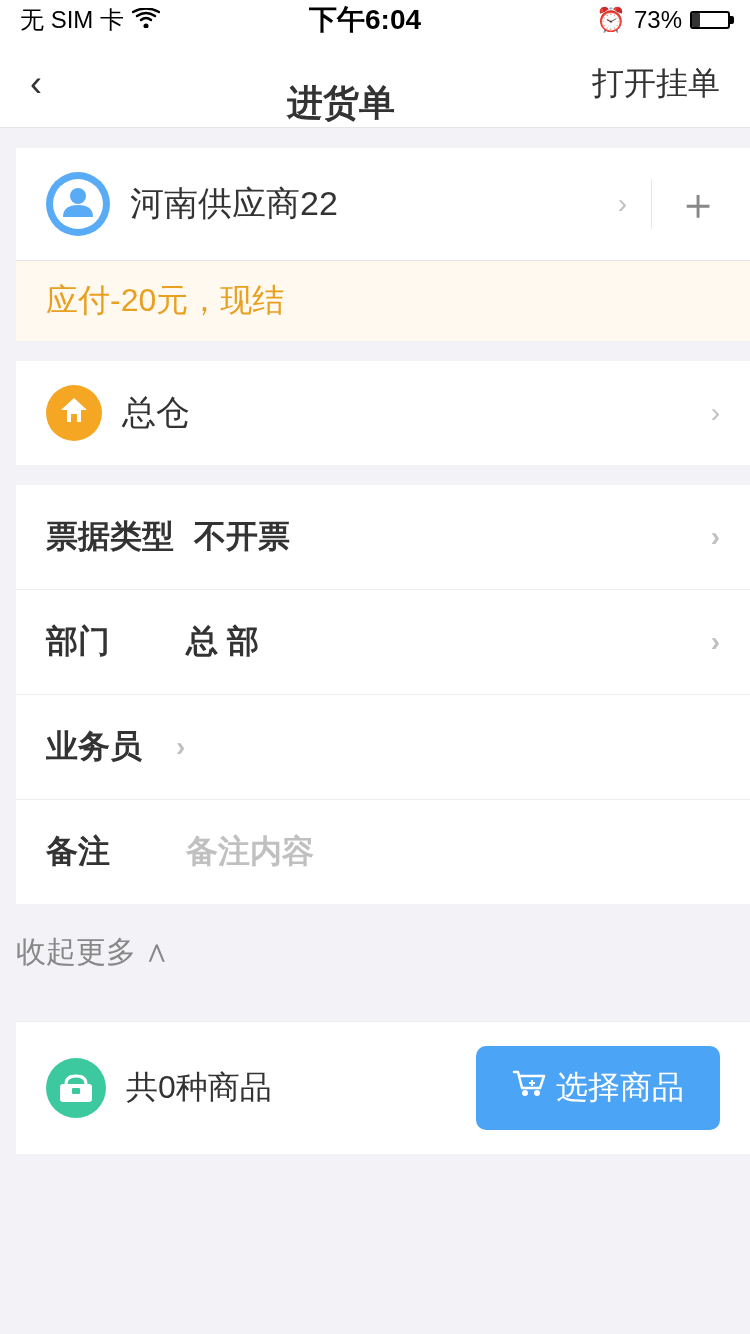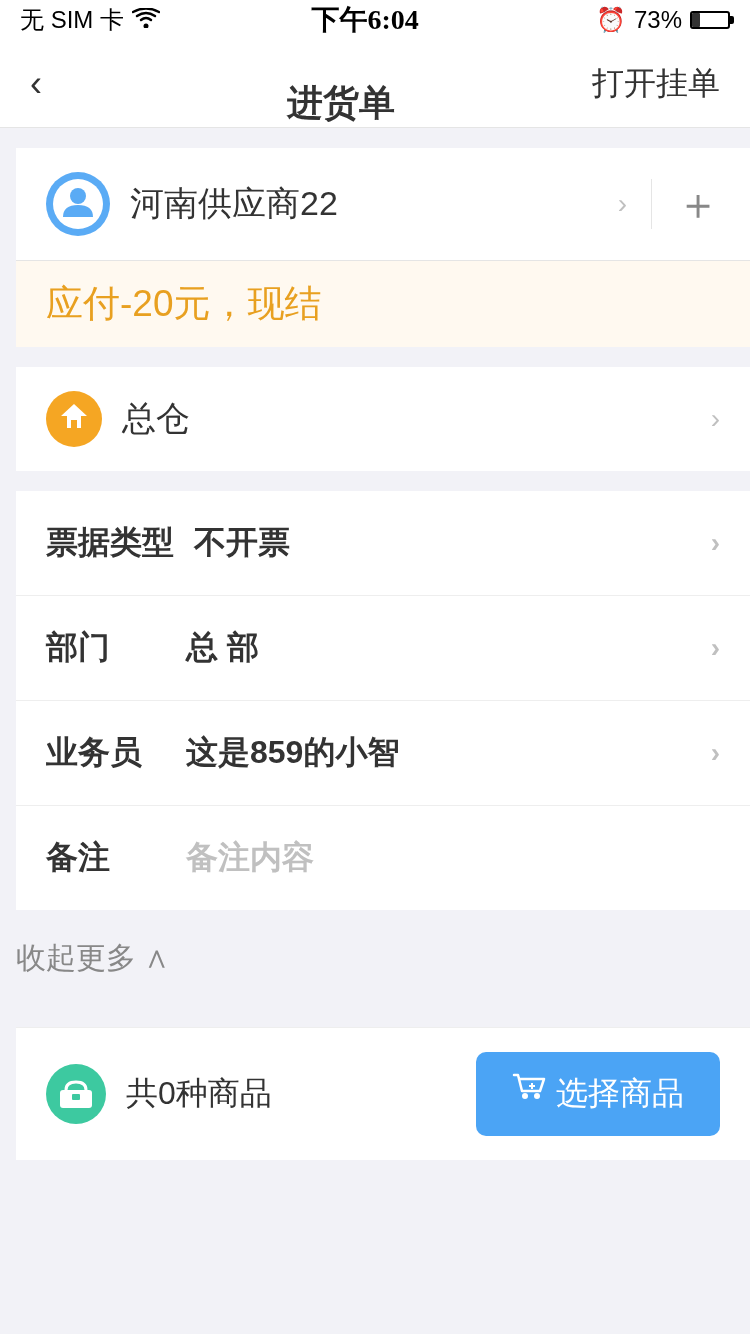--- a/index.html
+++ b/index.html
@@ -19,21 +19,21 @@
       height: 40px;
       background: #fff;
       display: flex;
       align-items: center;
       justify-content: space-between;
       padding: 0 20px;
       font-size: 24px;
       color: #000;
     }
     .status-left { display: flex; align-items: center; gap: 8px; }
-    .status-center { font-weight: 600; font-size: 28px; font-family: Liberation Serif, serif; }
+    .status-center { font-weight: 600; font-size: 28px; }
     .status-right { display: flex; align-items: center; gap: 8px; font-size: 24px; }
     .battery-icon {
       display: inline-block;
       width: 40px; height: 18px;
       border: 2px solid #000;
       border-radius: 3px;
       position: relative;
       vertical-align: middle;
     }
     .battery-icon::after {
@@ -133,21 +133,21 @@
       font-size: 44px;
       color: #888;
       cursor: pointer;
       line-height: 1;
     }
 
     
     .notice-banner {
       background: #fff9f0;
       padding: 18px 30px;
-      font-size: 37px;
+      font-size: 32px;
       color: #e8a020;
     }
 
     
     .sep-block {
       height: 20px;
       background: #f2f2f7;
     }
 
     
@@ -238,21 +238,21 @@
       color: #333;
     }
     .select-product-btn {
       background: #4ba4f5;
       color: #fff;
       border: none;
       border-radius: 10px;
       padding: 20px 36px;
       font-size: 32px;
       display: flex;
-      align-items: flex-start;
+      align-items: center;
       gap: 10px;
       cursor: pointer;
     }
     .select-product-btn span.icon {
       font-size: 34px;
     }
 
     .main-content {
       background: #f2f2f7;
       min-height: calc(1334px - 128px);
@@ -345,21 +345,20 @@
     </div>
 
     <div class="form-row">
       <span class="form-label">部门</span>
       <span class="form-value">总 部</span>
       <span class="chevron-right">›</span>
     </div>
 
     <div class="form-row">
       <span class="form-label">业务员</span>
-      <span class="form-value">这是859的小智</span>
       <span class="chevron-right">›</span>
     </div>
 
     <div class="form-row">
       <span class="form-label">备注</span>
       <span class="form-value placeholder">备注内容</span>
     </div>
   </div>
 
   <div class="collapse-row">收起更多 ∧</div>

